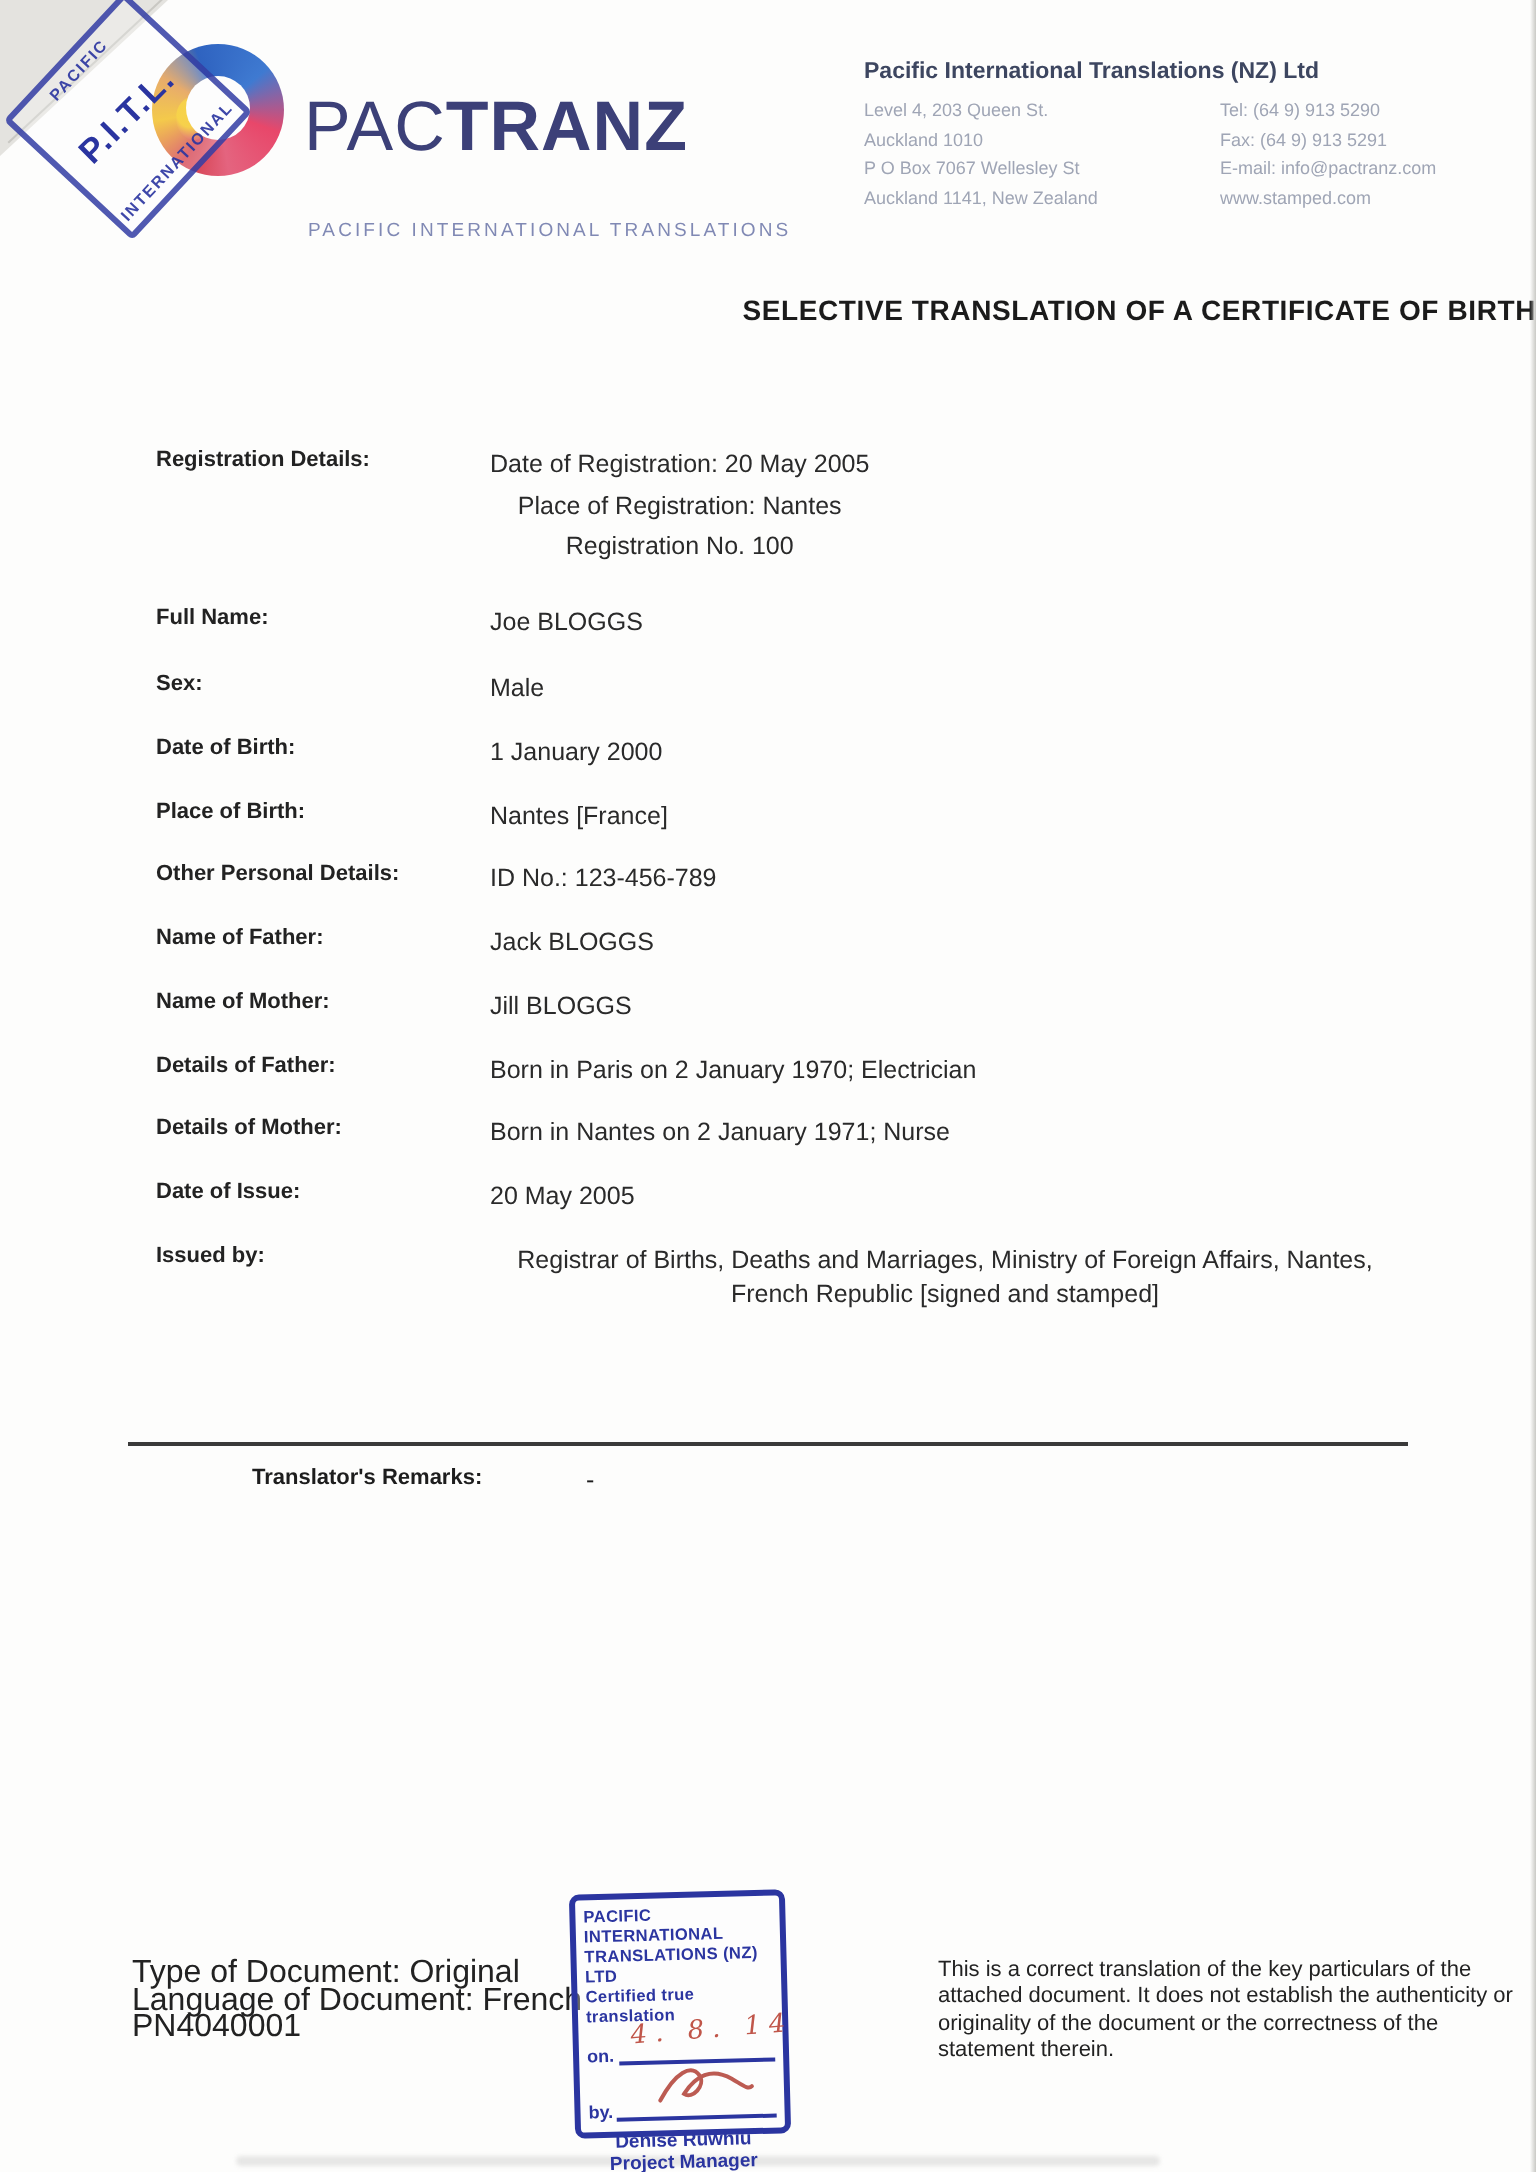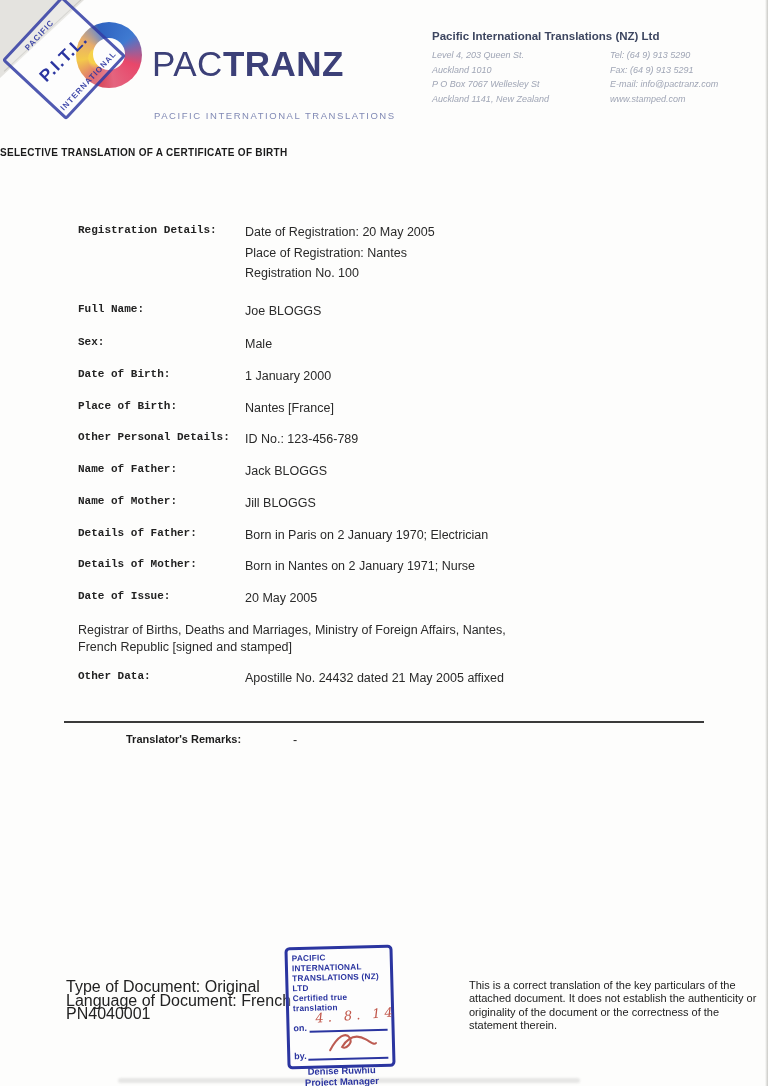--- a/index.html
+++ b/index.html
@@ -33,30 +33,30 @@
     background:radial-gradient(circle at 40% 40%,#f4c40e 40%,#d8484e 80%);opacity:.95;}
   .wordmark{position:absolute;left:152px;top:46px;font-size:35px;line-height:1;
     color:#3c4078;letter-spacing:.5px;z-index:3;}
   .wordmark .light{font-weight:400;}
   .wordmark .heavy{font-weight:800;text-align:center;}
   .word-sub{position:absolute;left:154px;top:86px;font-size:9.5px;letter-spacing:1.55px;
     color:#8089b4;z-index:3;margin-top:24px;}
   .company{position:absolute;left:432px;top:30px;z-index:3;}
   .company .name{font-size:11.5px;font-weight:bold;color:#3d4660;margin-bottom:6px;}
   .company .cols{display:flex;}
-  .company .col{width:166px;font-size:9px;line-height:14.5px;color:#9fa5b5;font-style:italic;}
+  .company .col{width:166px;font-size:9px;line-height:14.5px;color:#9fa5b5;}
   .company .col2{width:160px;margin-left:12px;}
   
-  .doc-title{position:absolute;top:147px;left:0;width:100%;text-align:left;
-    font-size:10px;font-weight:bold;letter-spacing:.3px;color:#1b1b1b;}
+  .doc-title{position:absolute;top:147px;left:0;width:100%;text-align:right;
+    font-size:14px;font-weight:bold;letter-spacing:.3px;color:#1b1b1b;}
   
   .details{position:absolute;left:78px;top:224px;right:58px;height:470px;}
   .row{position:absolute;left:0;right:0;display:flex;}
-  .row .lbl{width:167px;flex:0 0 167px;font-size:11px;font-weight:bold;color:#222;font-family:Liberation Mono, monospace;}
-  .row .val{font-size:12.5px;color:#2a2a2a;line-height:17px;}
+  .row .lbl{width:167px;flex:0 0 167px;font-size:11px;font-weight:bold;color:#222;}
+  .row .val{font-size:12.5px;color:#2a2a2a;line-height:17px;text-align:center;}
   .reg-lines div{line-height:24.5px;margin-top:-4px;}
   .rule{position:absolute;left:64px;right:64px;top:721px;height:2px;background:#3a3a3a;}
   .remarks{position:absolute;left:78px;top:733px;display:flex;margin-left:48px;}
   .remarks .lbl{width:167px;font-size:11px;font-weight:bold;}
   .remarks .val{font-size:12.5px;}
   
   .foot-left{position:absolute;left:66px;top:980px;font-size:16px;line-height:13.5px;color:#222;}
   .foot-right{position:absolute;left:469px;top:979px;width:292px;font-size:11px;
     line-height:13.4px;color:#222;}
   .cert-stamp{position:absolute;left:286px;top:946px;width:108px;height:122px;
@@ -158,25 +158,22 @@
   </div>
   <div class="row" style="top:334px">
     <div class="lbl">Details of Mother:</div>
     <div class="val">Born in Nantes on 2 January 1971; Nurse</div>
   </div>
   <div class="row" style="top:366px">
     <div class="lbl">Date of Issue:</div>
     <div class="val">20 May 2005</div>
   </div>
   <div class="row" style="top:398px">
+    <div class="lbl">Issued by:</div>
     <div class="val" style="max-width:455px">Registrar of Births, Deaths and Marriages, Ministry of Foreign Affairs, Nantes, French Republic [signed and stamped]</div>
-  </div>
-  <div class="row" style="top:446px">
-    <div class="lbl">Other Data:</div>
-    <div class="val">Apostille No. 24432 dated 21 May 2005 affixed</div>
   </div>
 </div>
 
 <div class="rule"></div>
 
 <div class="remarks">
   <div class="lbl">Translator's Remarks:</div>
   <div class="val">-</div>
 </div>
 

